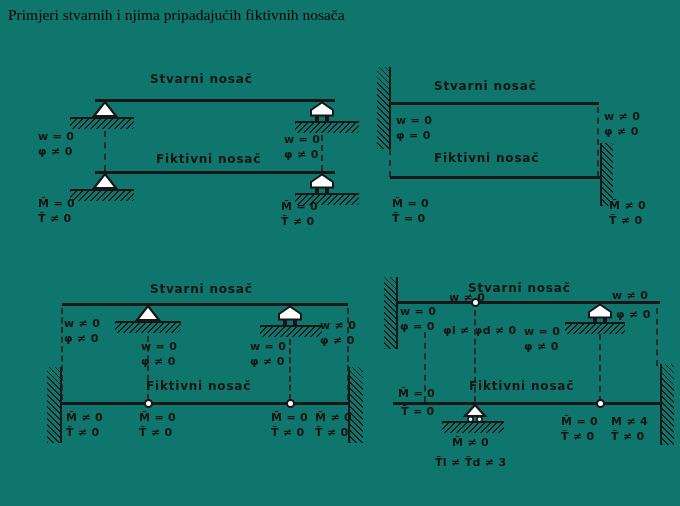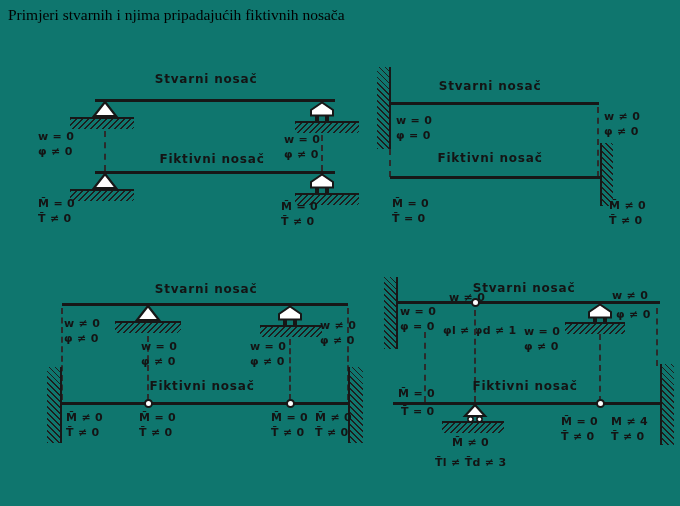--- a/index.html
+++ b/index.html
@@ -4,21 +4,21 @@
 <style>
   * { margin:0; padding:0; box-sizing:border-box; }
   html,body { background:#ffffff; }
   body { width:680px; height:506px; font-family:"DejaVu Sans", sans-serif; }
   #page { position:relative; width:680px; height:506px; background:#0f766e; color:#141414; overflow:hidden; }
 
   .title { position:absolute; left:8px; top:6px; font-family:"Liberation Serif", serif;
            font-size:15.5px; color:#000; white-space:nowrap; }
 
   .sec-label { position:absolute; font-weight:700; font-size:12px; letter-spacing:0.8px;
-               text-align:center; white-space:nowrap; width:112px; }
+               text-align:left; white-space:nowrap; width:112px; }
 
   .beam  { position:absolute; height:3px; background:#171717; }
   .vdash { position:absolute; width:0; border-left:2px dashed #2b2b2b; }
 
   .hatch  { position:absolute; background:repeating-linear-gradient(135deg,#1d1d1d 0 1.2px, transparent 1.2px 4.2px); }
   .ground { border-top:2.2px solid #171717; }
   .wall-r { border-right:2.6px solid #171717; background:repeating-linear-gradient(45deg,#1d1d1d 0 1.2px, transparent 1.2px 4.2px); }
   .wall-l { border-left:2.6px solid #171717; background:repeating-linear-gradient(45deg,#1d1d1d 0 1.2px, transparent 1.2px 4.2px); }
 
   .sup { position:absolute; display:block; }
@@ -189,21 +189,21 @@
   <div class="hatch ground" style="left:565px; top:322px; width:60px; height:12px;"></div>
 
   <div class="ann" style="left:400px; top:305px;">
     <div>w = 0</div>
     <div>φ = 0</div>
   </div>
   <div class="ann" style="left:449px; top:291px;">
     <div>w ≠ 0</div>
   </div>
   <div class="ann" style="left:443px; top:324px;">
-    <div>φl ≠ φd ≠ 1</div>
+    <div>φl ≠ φd ≠ 0</div>
   </div>
   <div class="ann" style="left:524px; top:325px;">
     <div>w = 0</div>
     <div>φ ≠ 0</div>
   </div>
   <div class="ann" style="left:612px; top:289px;">
     <div>w ≠ 0</div>
   </div>
   <div class="ann" style="left:616px; top:308px;">
     <div>φ ≠ 0</div>

